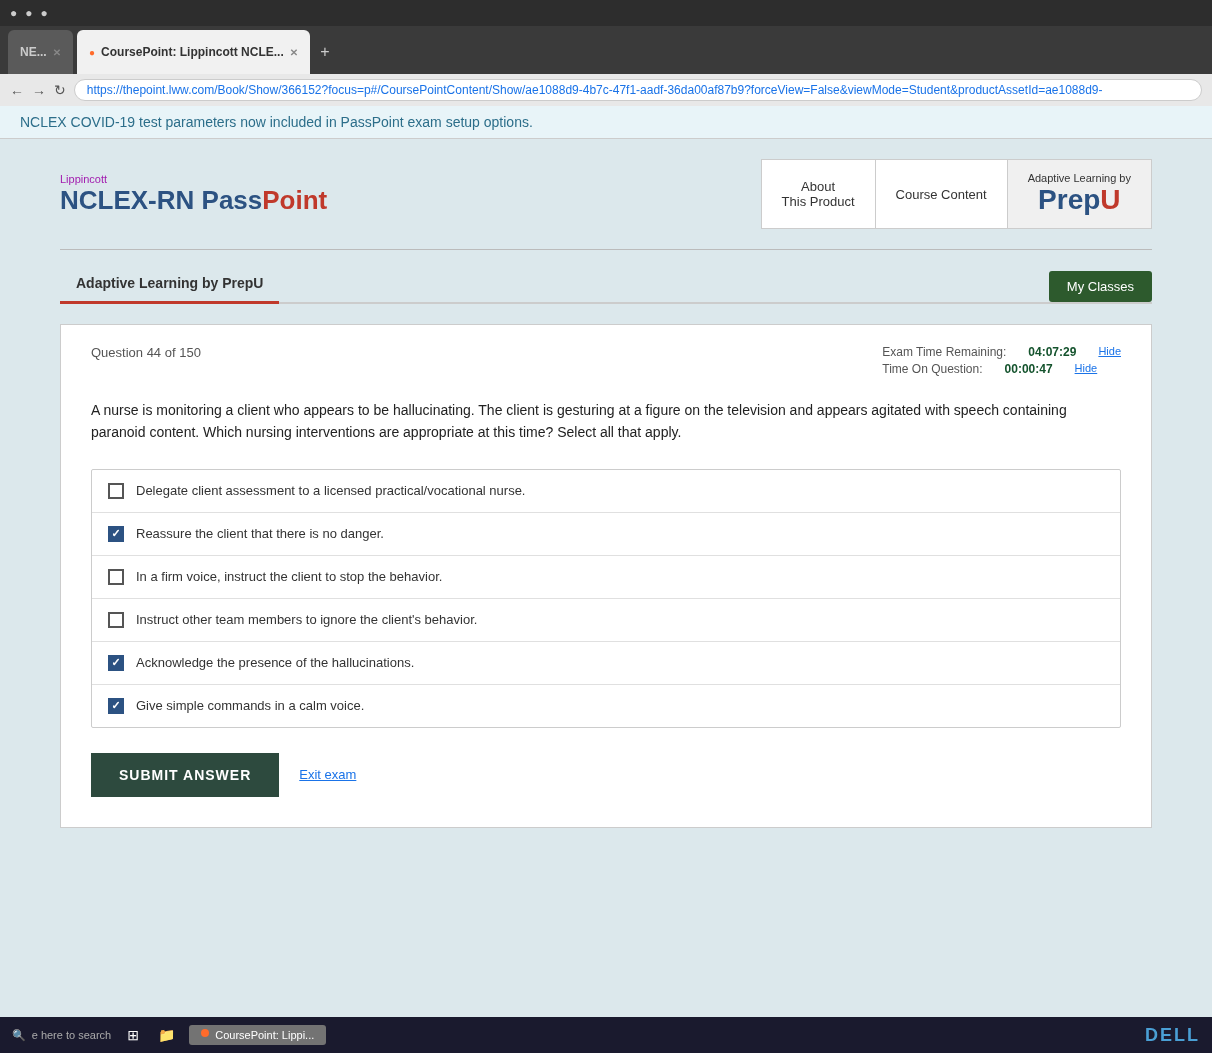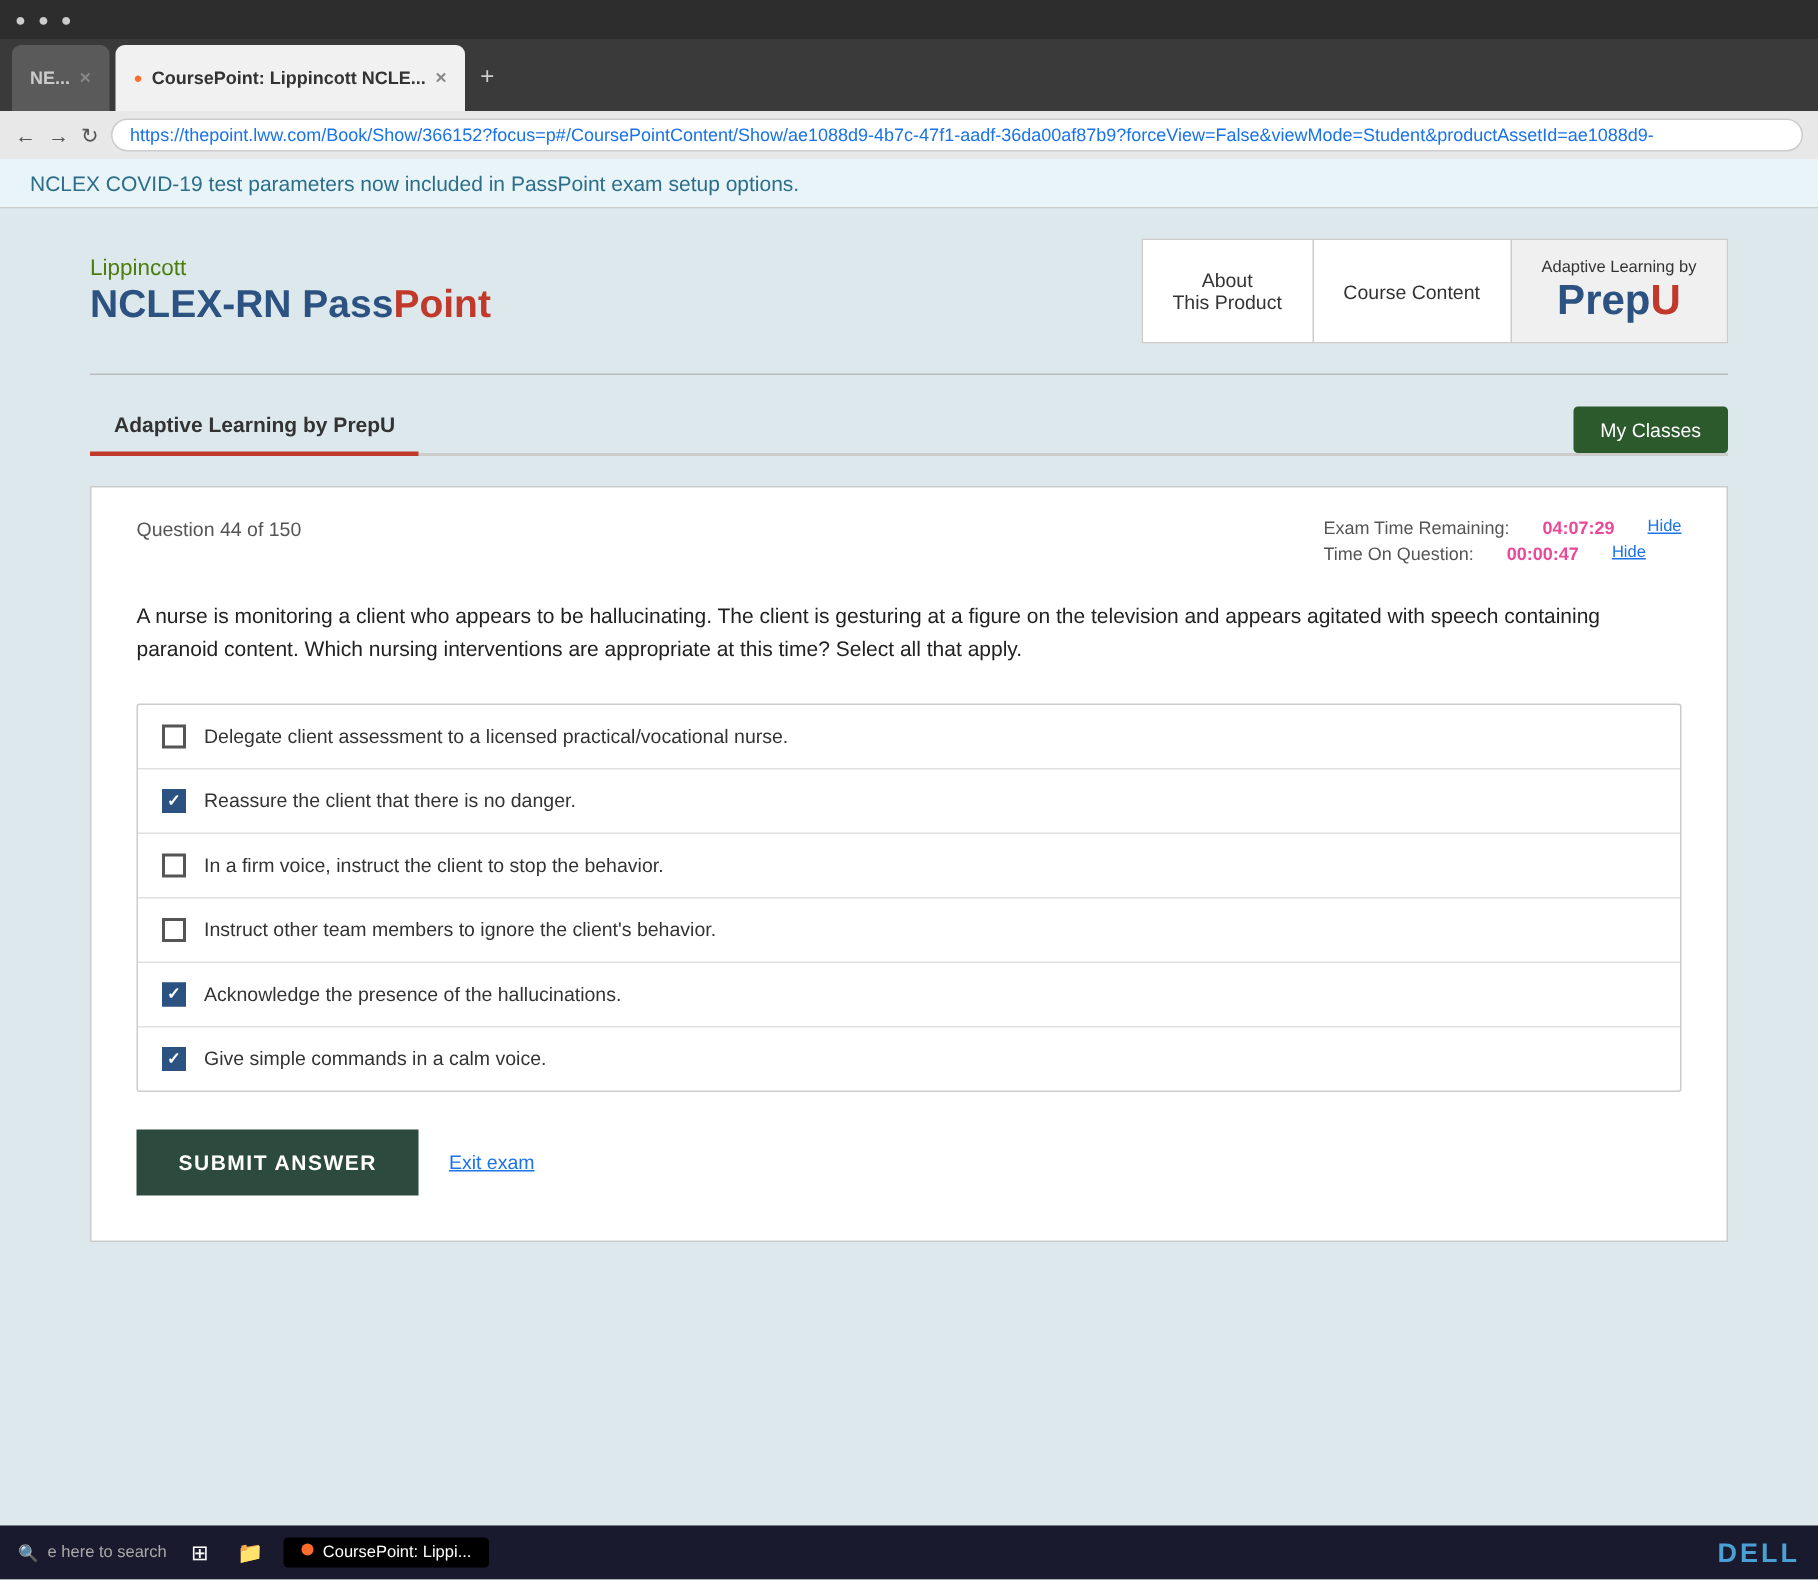--- a/index.html
+++ b/index.html
@@ -102,22 +102,22 @@
     
     .site-header {
       display: flex;
       align-items: center;
       justify-content: space-between;
       padding: 20px 0;
       border-bottom: 1px solid #bbb;
     }
 
     .brand-title h2 {
-      font-size: 15px;
-      color: #4d7c0f;
+      font-size: 11px;
+      color: #a21caf;
       font-weight: normal;
     }
 
     .brand-title h1 {
       font-size: 26px;
       color: #2c5282;
       font-weight: bold;
     }
 
     .brand-title h1 span.pass {
@@ -234,21 +234,21 @@
       gap: 22px;
       margin-bottom: 3px;
     }
 
     .timer-label {
       color: #555;
     }
 
     .timer-value {
       font-weight: bold;
-      color: #ec4899;
+      color: #14532d;
     }
 
     .timer-hide {
       color: #1a73e8;
       cursor: pointer;
       text-decoration: underline;
       font-size: 11px;
     }
 
     .question-text {
@@ -345,21 +345,21 @@
       width: 24px;
       height: 24px;
       display: flex;
       align-items: center;
       justify-content: center;
       font-size: 14px;
       color: white;
     }
 
     .taskbar-app {
-      background: #000000;
+      background: #737373;
       padding: 4px 12px;
       border-radius: 3px;
       font-size: 11px;
       color: white;
       display: flex;
       align-items: flex-start;
       gap: 6px;
     }
 
     .taskbar-app-dot {

